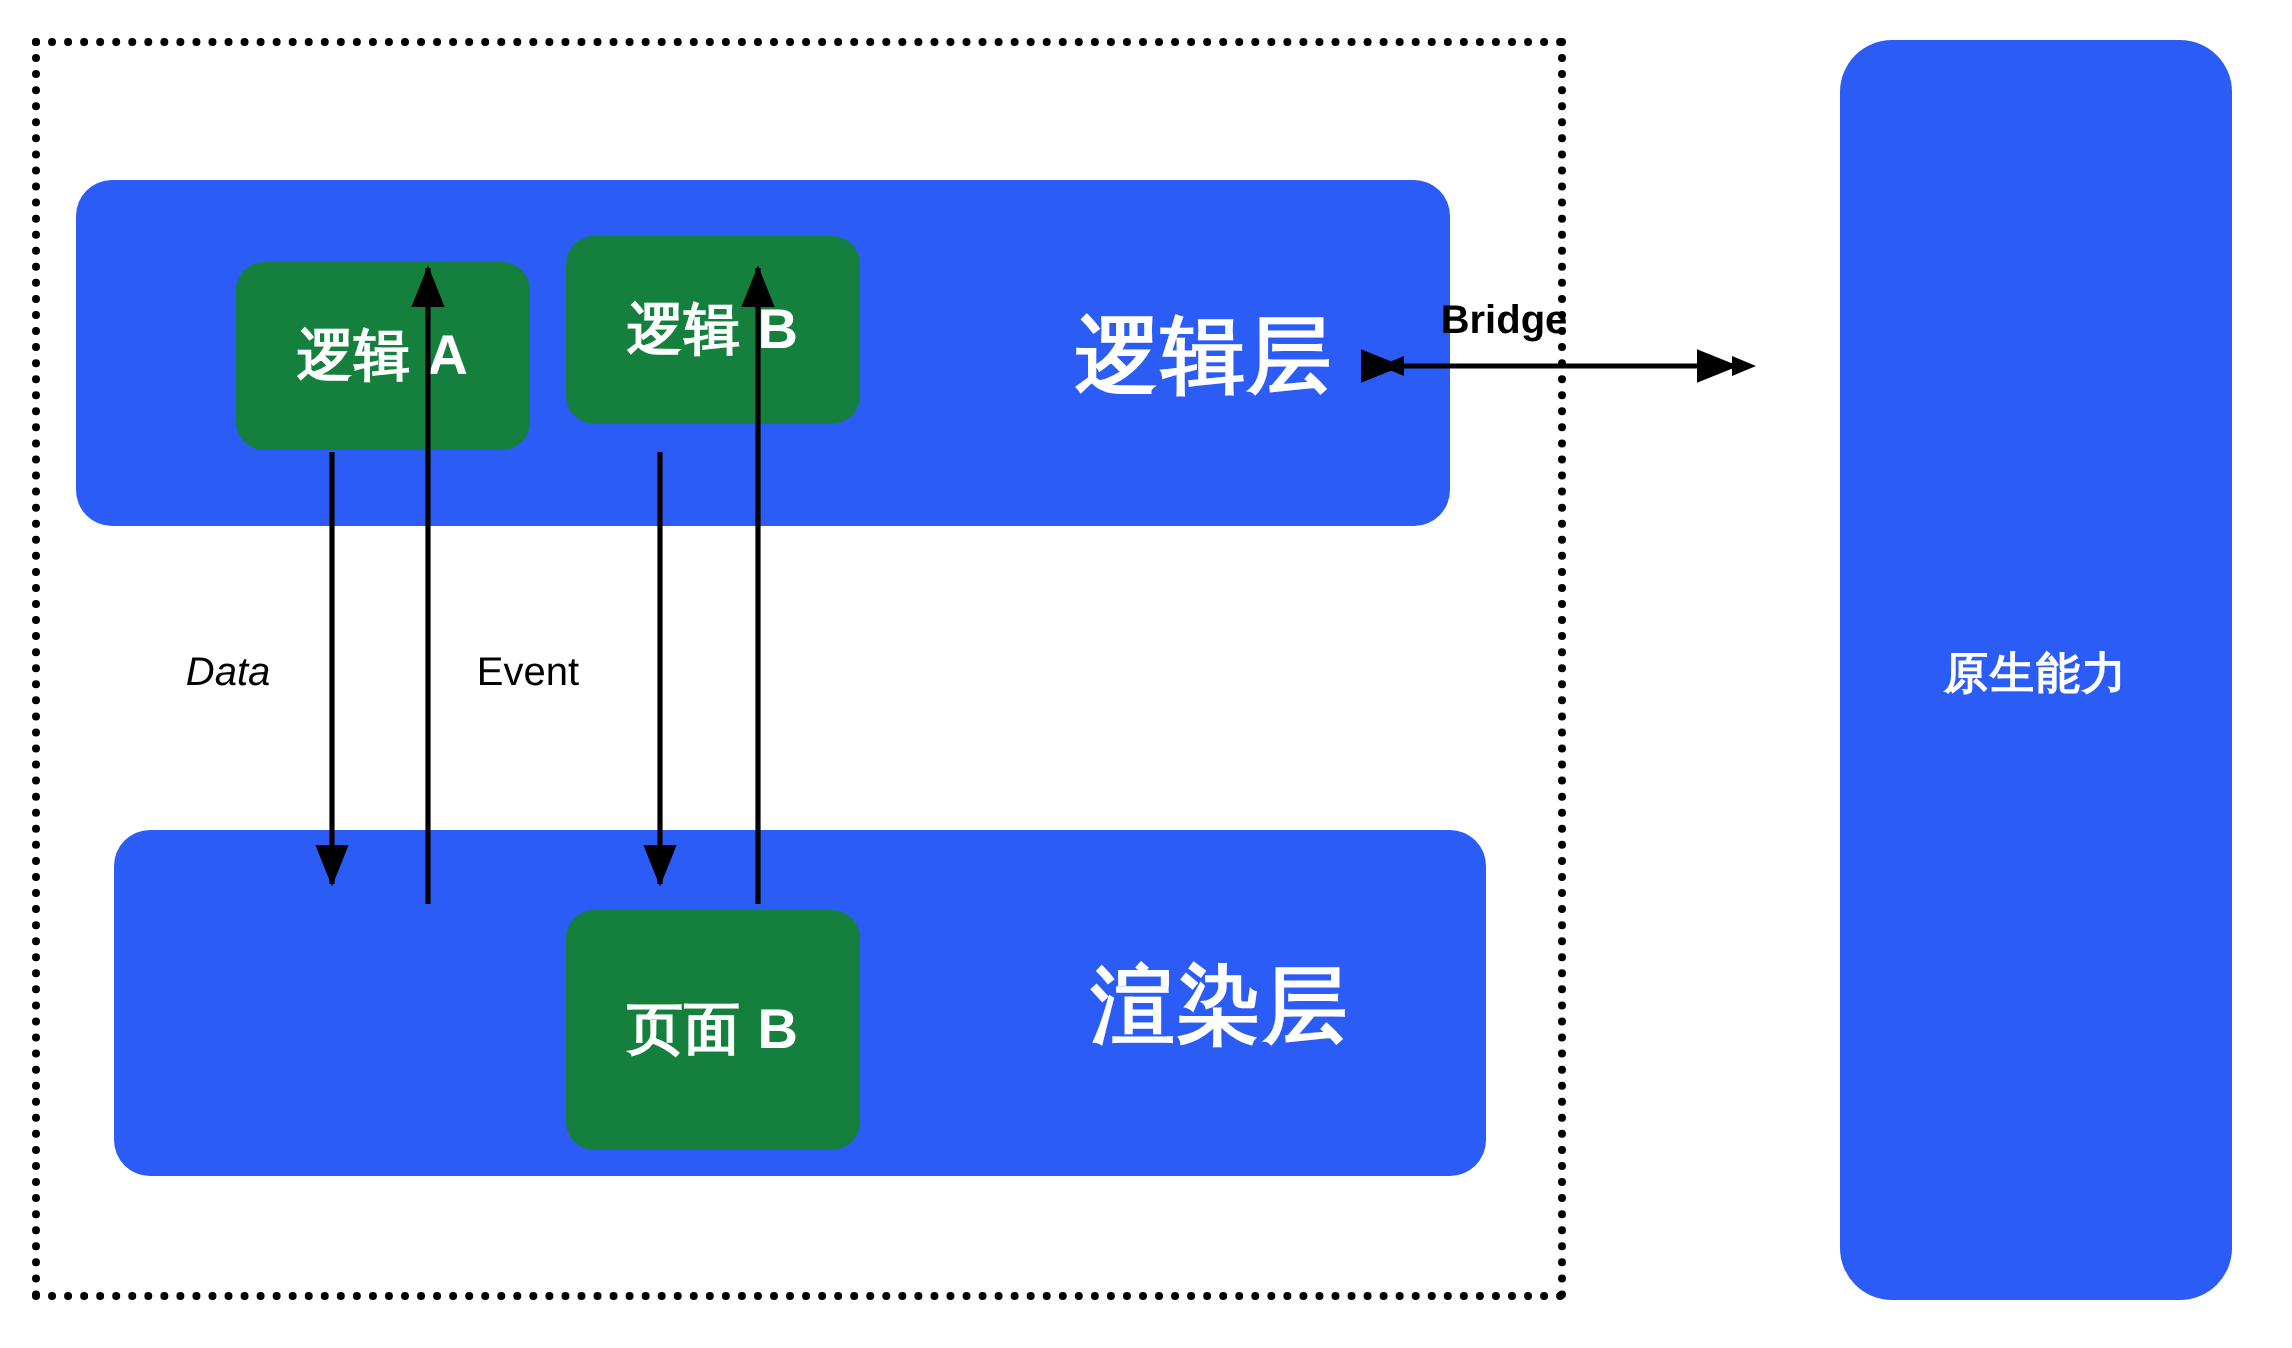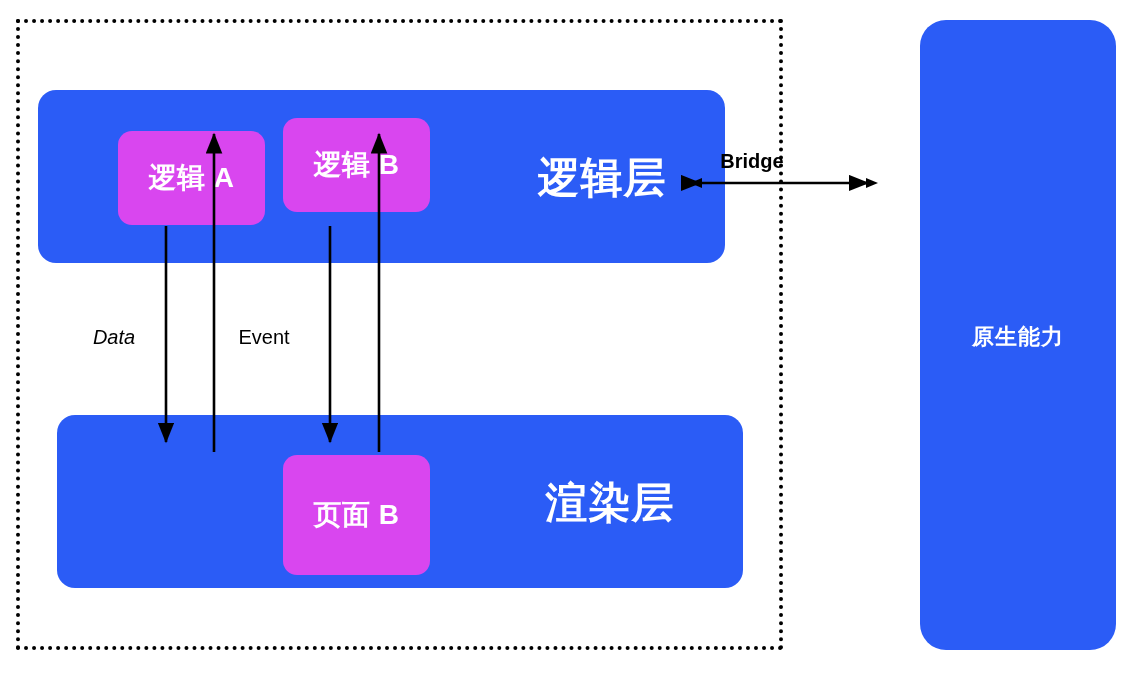--- a/index.html
+++ b/index.html
@@ -57,21 +57,21 @@
     letter-spacing: 1px;
     white-space: nowrap;
     transform: translate(-50%, -50%);
   }
   #logic-layer-title { left: 602px; top: 178px; }
   #render-layer-title { left: 610px; top: 503px; text-align: center; }
 
   
   .module-box {
     position: absolute;
-    background: #d946ef;
+    background: #15803d;
     border-radius: 14px;
     display: flex;
     align-items: center;
     justify-content: center;
     text-align: center;
   }
   .module-box span {
     color: #ffffff;
     font-size: 28px;
     font-weight: bold;

